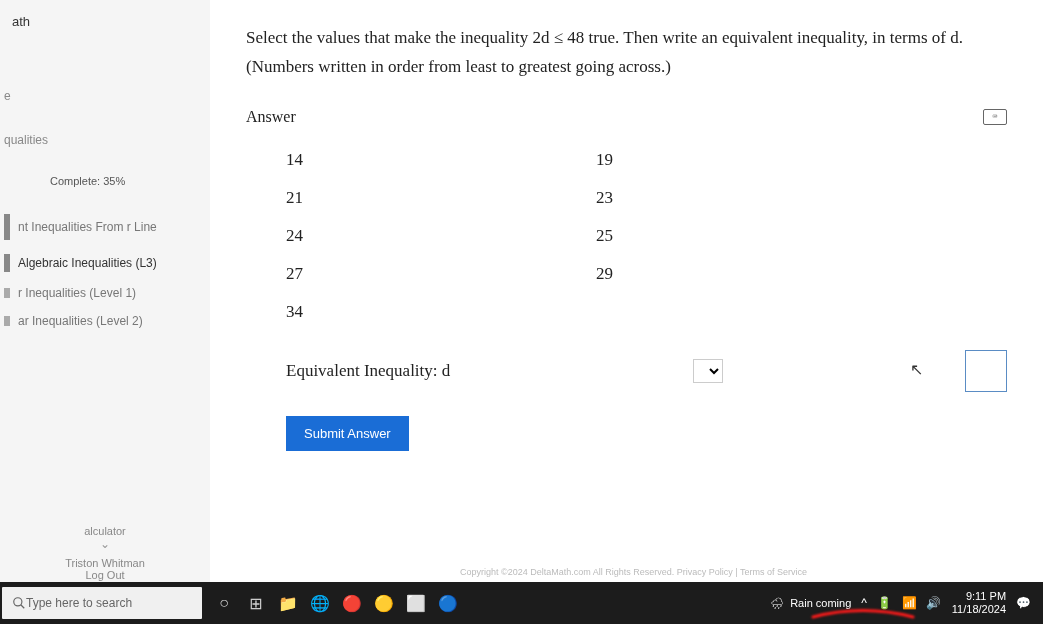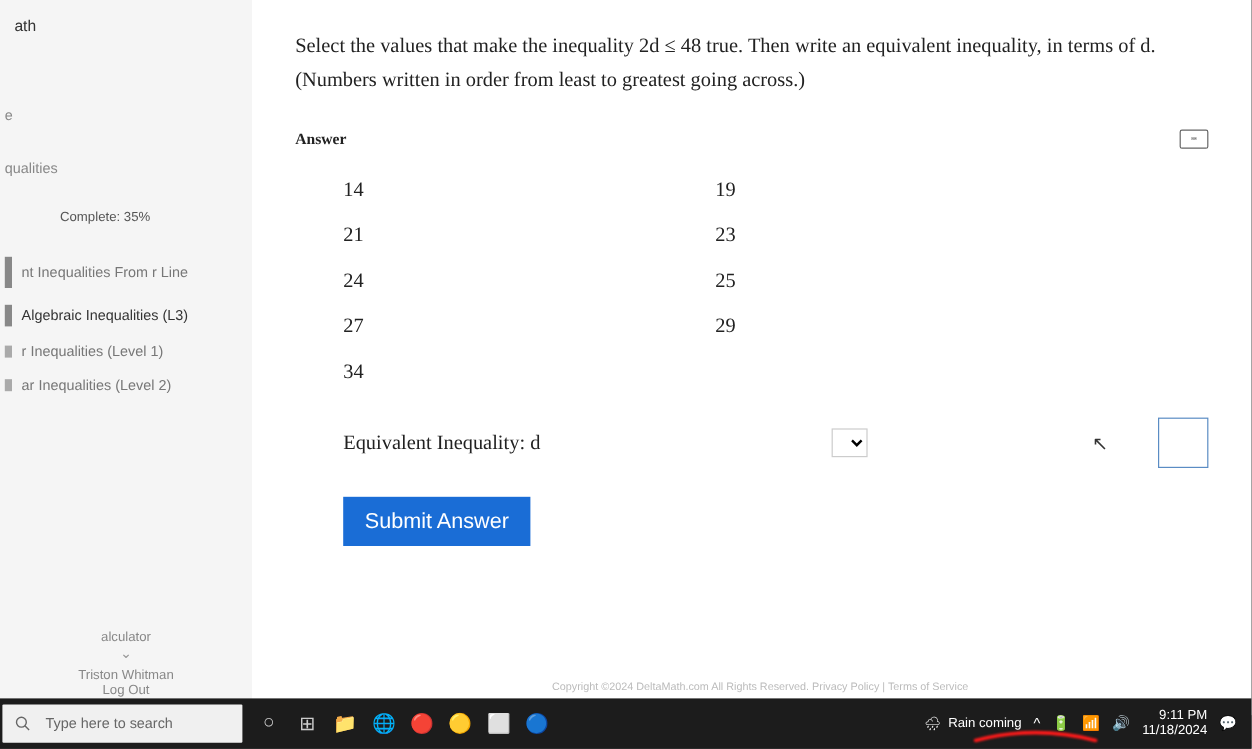--- a/index.html
+++ b/index.html
@@ -88,21 +88,21 @@
       color: #222;
       line-height: 1.7;
       margin-bottom: 26px;
     }
     .answer-header {
       display: flex;
       justify-content: space-between;
       align-items: center;
       margin-bottom: 20px;
     }
-    .answer-label { font-weight: 700; font-size: 13px; color: #222; }
+    .answer-label { font-weight: 400; font-size: 16px; color: #222; }
     .keyboard-icon {
       width: 24px; height: 16px; border: 1px solid #666; border-radius: 2px;
       display: flex; align-items: center; justify-content: center; font-size: 8px; color: #666;
       font-family: monospace;
     }
     .number-grid {
       display: grid;
       grid-template-columns: repeat(2, 1fr);
       width: 620px;
       margin-left: 40px;
@@ -134,21 +134,21 @@
     }
     .eq-box {
       width: 42px; height: 42px; border: 1.5px solid #5a8cc4; background: #fff;
     }
     .submit-btn {
       margin-left: 40px;
       background: #1a6dd6;
       color: #fff;
       border: none;
       padding: 10px 18px;
-      font-size: 18px;
+      font-size: 13px;
       font-family: Arial, sans-serif;
       cursor: pointer;
     }
     .cursor-arrow {
       position: absolute;
       left: 700px;
       top: 360px;
       font-size: 16px;
       color: #333;
     }
@@ -174,21 +174,21 @@
       font-size: 12px;
     }
     .search-box {
       background: #f0f0f0;
       color: #666;
       height: 32px;
       width: 200px;
       display: flex;
       align-items: center;
       padding: 0 10px;
-      gap: 12px;
+      gap: 0;
       margin-left: 2px;
       border-radius: 1px;
       text-align: right;
     }
     .search-icon-svg { width: 14px; height: 14px; }
     .task-icons {
       display: flex;
       align-items: center;
       gap: 4px;
       margin-left: 8px;

